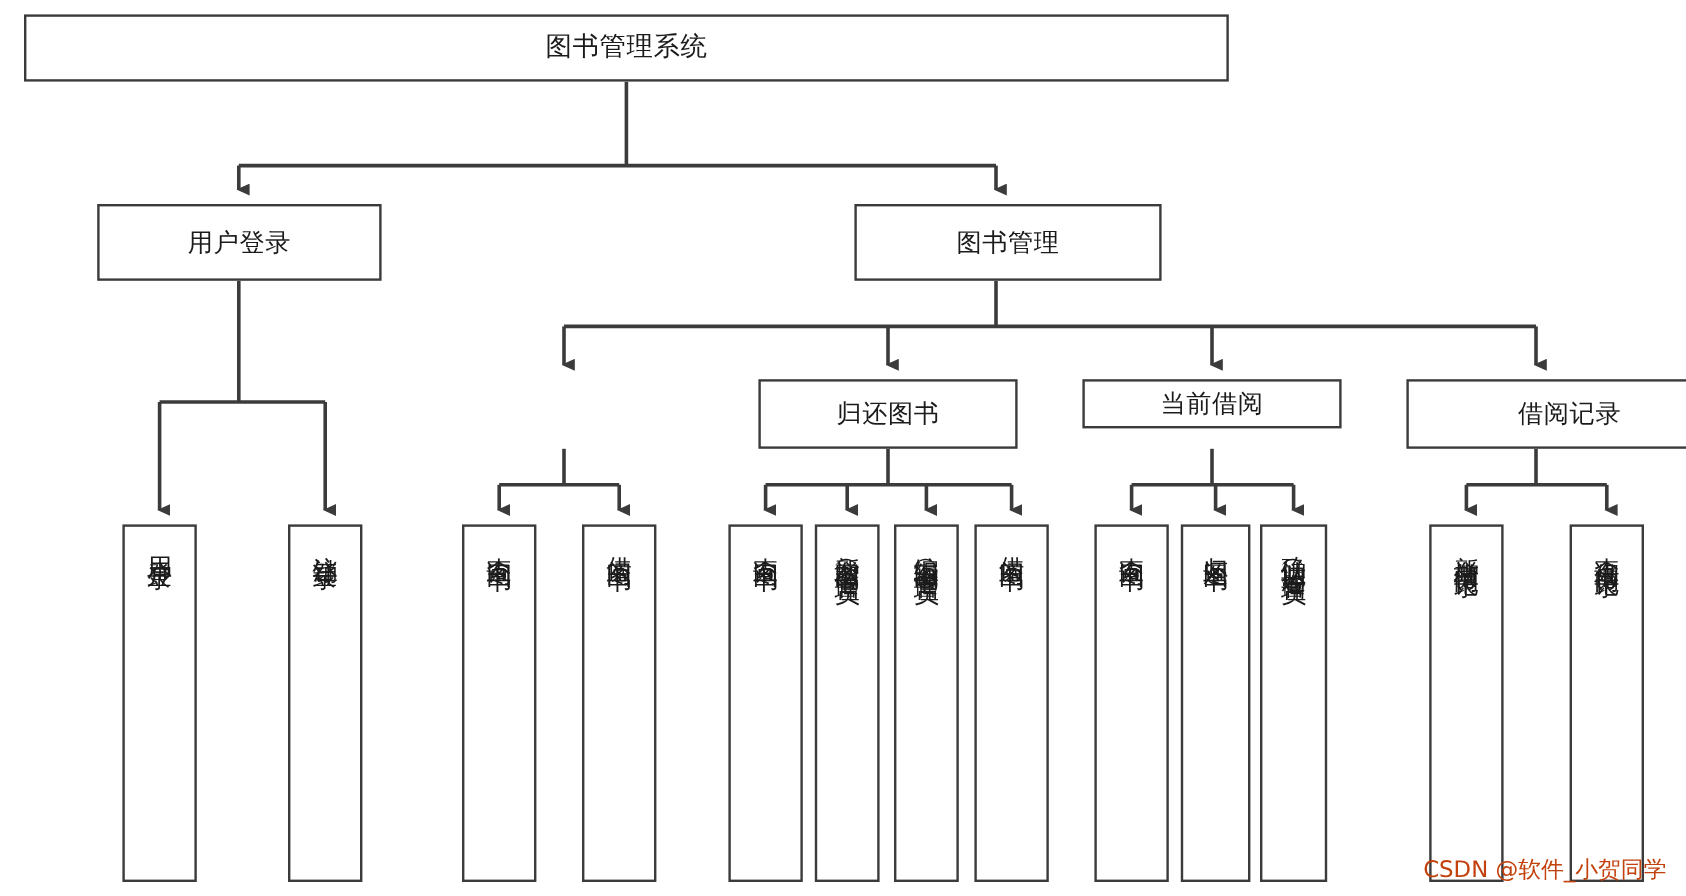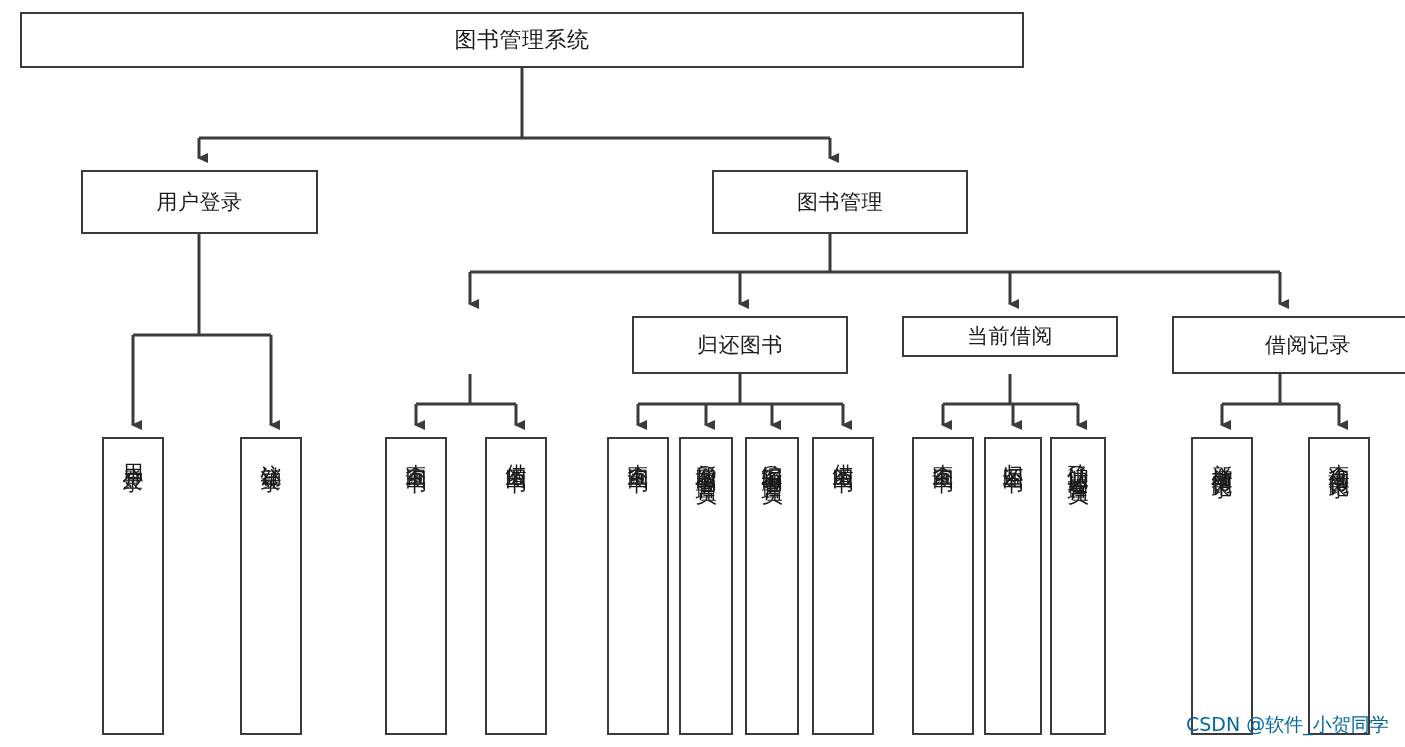--- a/index.html
+++ b/index.html
@@ -63,21 +63,21 @@
     font-size: 21px;
     line-height: 1.05;
     letter-spacing: 3px;
     white-space: nowrap;
   }
   .watermark {
     position: absolute;
     left: 1186px;
     top: 712px;
     font-size: 19px;
-    color: #0369a1;
+    color: #c2410c;
     white-space: nowrap;
     z-index: 3;
     font-family: "DejaVu Sans", "Liberation Sans", sans-serif;
   }
 </style>
 </head>
 <body>
 
 <div id="canvas">
 

